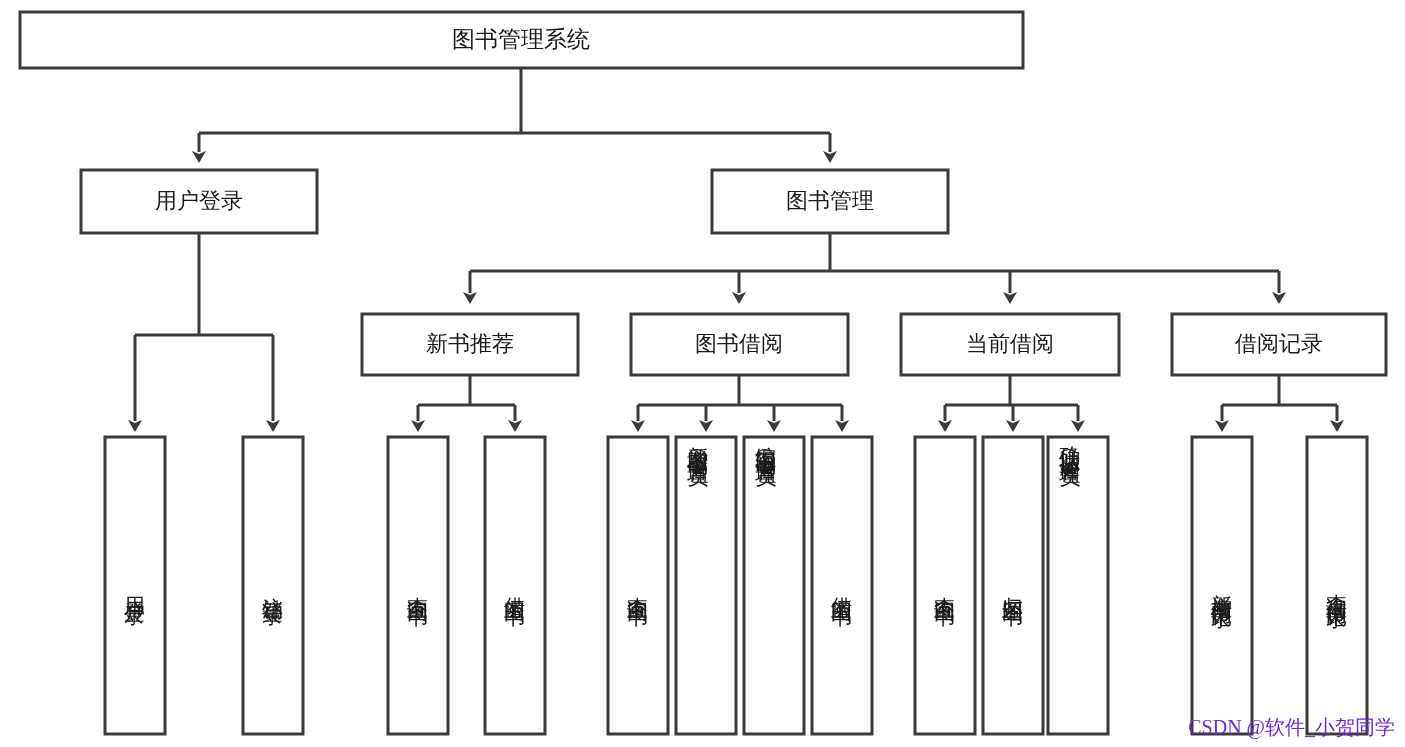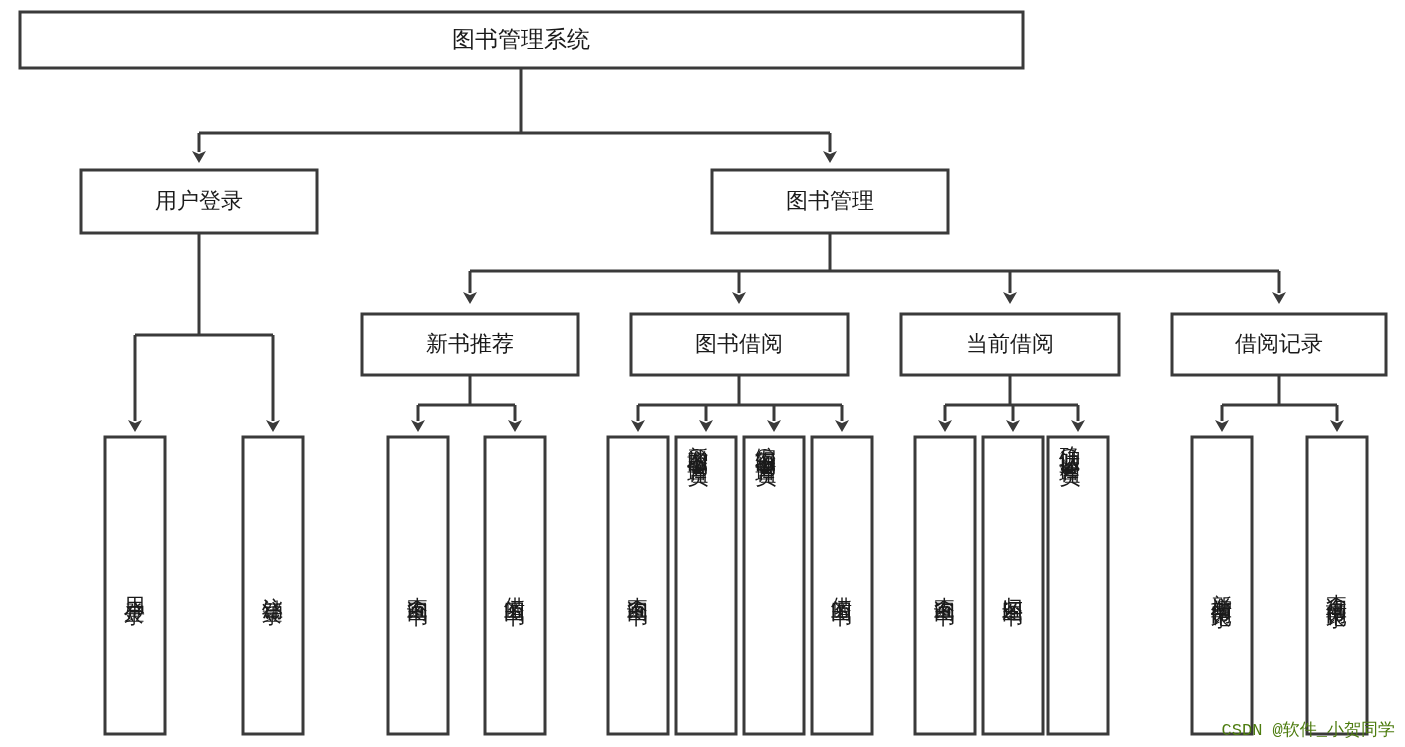--- a/index.html
+++ b/index.html
@@ -49,23 +49,23 @@
     stroke-linecap: butt;
   }
   .arrow-head {
     fill: #3a3a3a;
     stroke: none;
   }
   .watermark {
     position: absolute;
     right: 10px;
     bottom: 6px;
-    color: #4d7c0f;
-    font-size: 17px;
-    font-family: Liberation Mono, monospace;
+    color: #6d28d9;
+    font-size: 20px;
+    font-family: Liberation Serif, serif;
     white-space: nowrap;
     pointer-events: none;
   }
 </style>
 </head>
 <body>
 
 <svg id="diagram" viewBox="0 0 1405 747" xmlns="http://www.w3.org/2000/svg">
 
   <defs>

